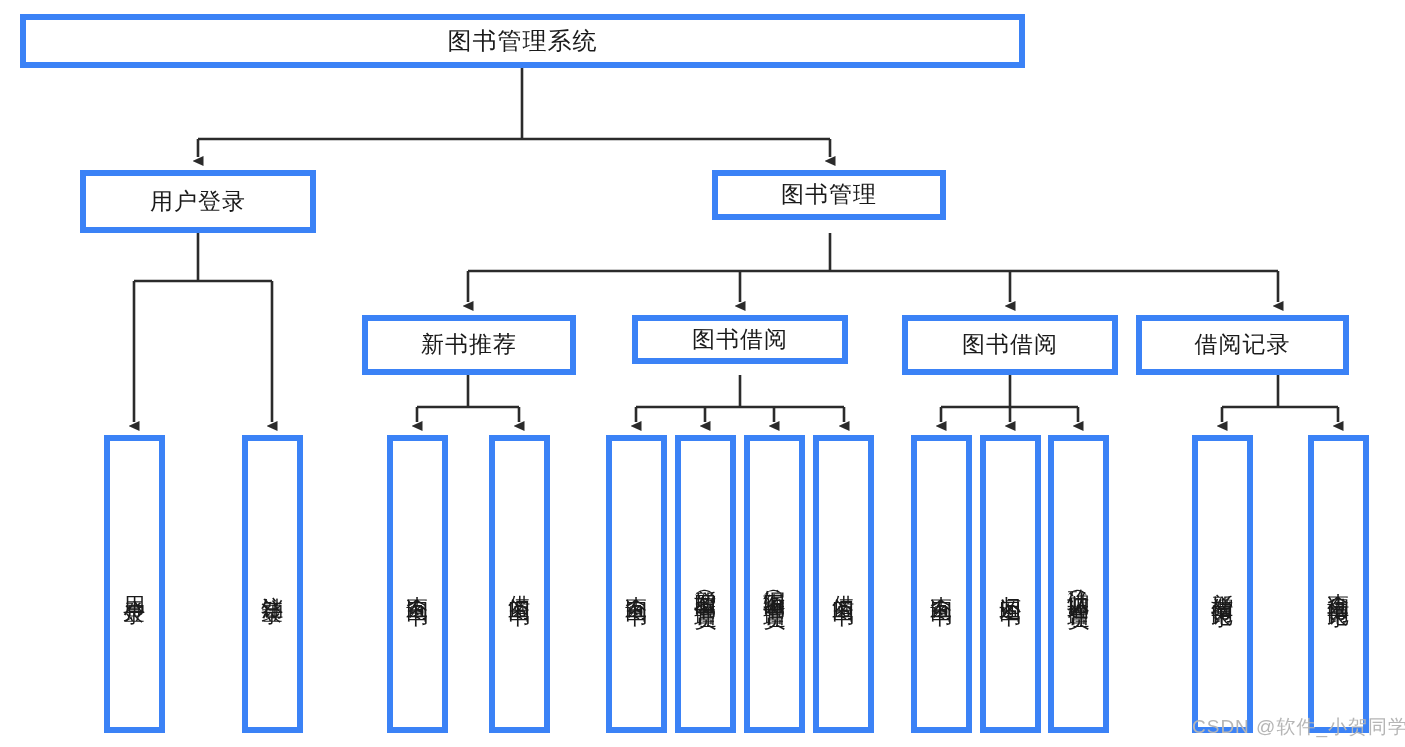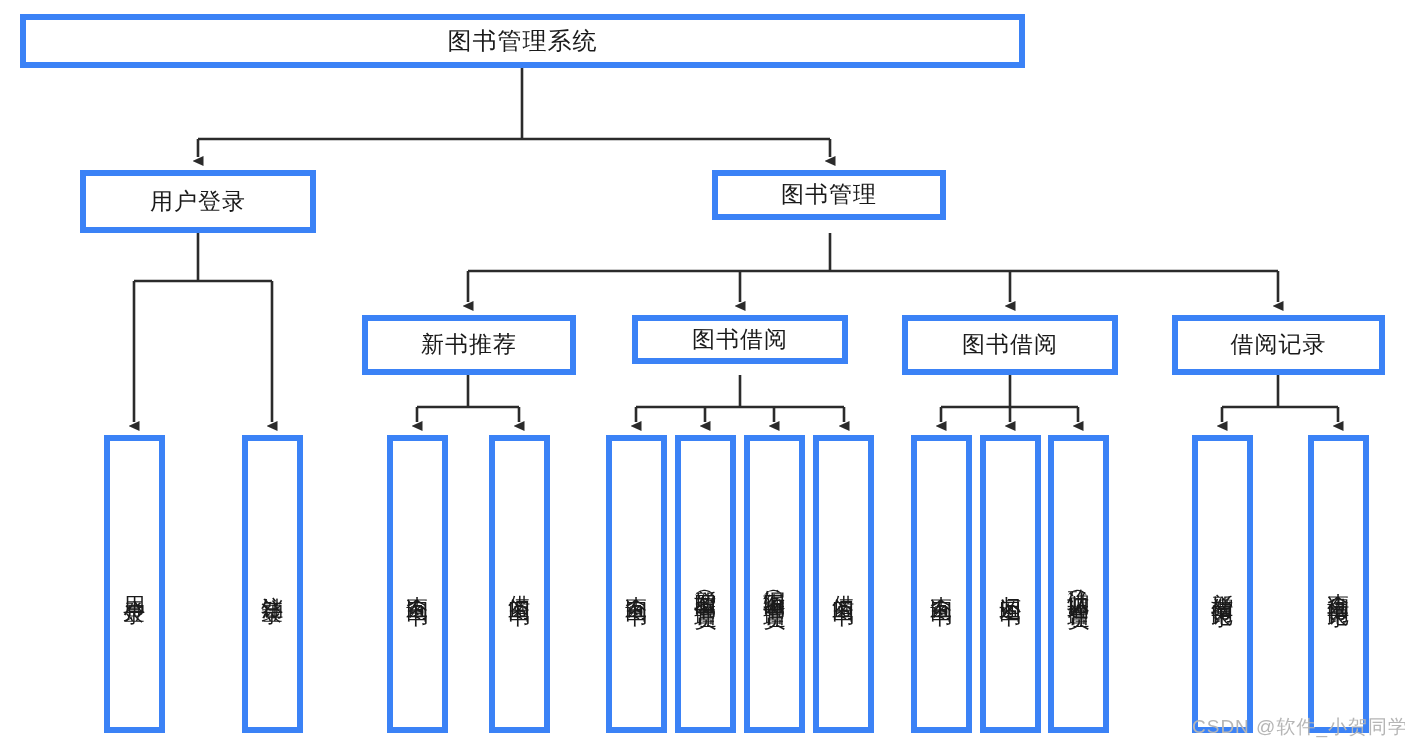--- a/index.html
+++ b/index.html
@@ -142,21 +142,21 @@
 
   <div class="node horiz" style="left:362px; top:315px; width:214px; height:60px;">
     <span class="node-label">新书推荐</span>
   </div>
   <div class="node horiz" style="left:632px; top:315px; width:216px; height:49px;">
     <span class="node-label">图书借阅</span>
   </div>
   <div class="node horiz" style="left:902px; top:315px; width:216px; height:60px;">
     <span class="node-label">图书借阅</span>
   </div>
-  <div class="node horiz" style="left:1172px; top:315px; width:213px; height:60px;">
+  <div class="node horiz" style="left:1136px; top:315px; width:213px; height:60px;">
     <span class="node-label">借阅记录</span>
   </div>
 
   <div class="node vert" style="left:104px; top:435px; width:61px; height:298px;">
     <span class="node-label">用户登录</span>
   </div>
   <div class="node vert" style="left:242px; top:435px; width:61px; height:298px;">
     <span class="node-label">注销登录</span>
   </div>
 

